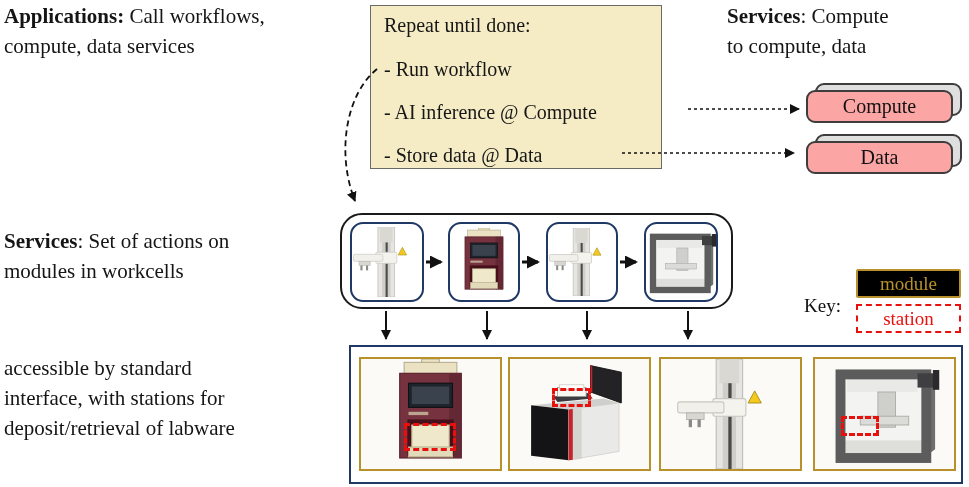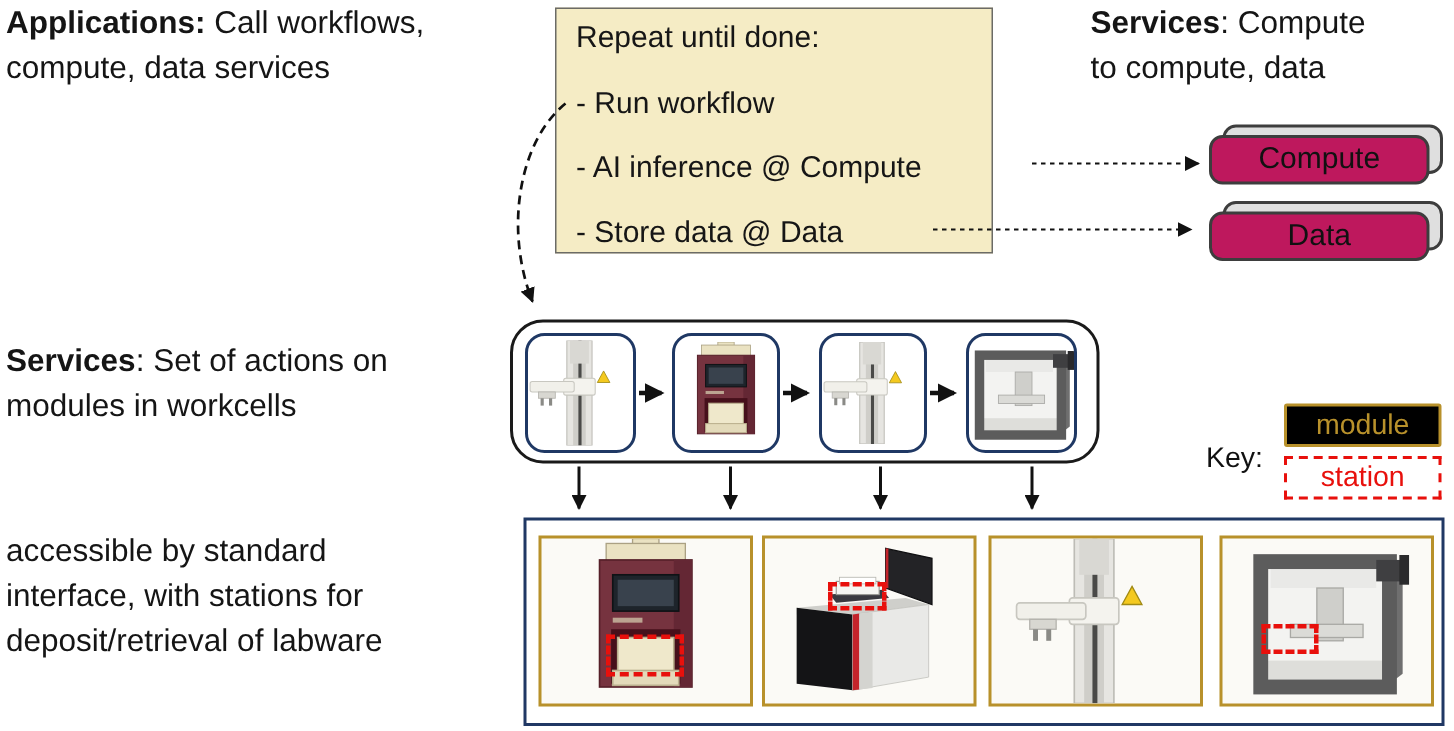--- a/index.html
+++ b/index.html
@@ -1,38 +1,38 @@
 <!DOCTYPE html>
 <html><head>
 <meta charset="utf-8">
 <style>
   html,body{margin:0;padding:0;background:#fff;}
   #canvas{
     position:relative;width:969px;height:487px;background:#fff;overflow:hidden;
-    font-family:Liberation Sans, sans-serif;color:#111;
+    font-family:Liberation Serif, serif;color:#111;
   }
   .abs{position:absolute;}
   .nowrap{white-space:nowrap;}
 
   
   .label-block{font-size:21px;line-height:30px;color:#151515;}
   .label-block b{font-weight:700;}
 
   
   .note-box{
     left:370px;top:5px;width:292px;height:164px;
     background:#F5ECC5;border:1.5px solid #6b6b66;box-sizing:border-box;
   }
   .note-line{position:absolute;left:13px;font-size:20px;color:#161616;white-space:nowrap;}
 
   
   .svc-stack{width:158px;height:41px;}
   .svc-card{
     position:absolute;width:147px;height:33px;box-sizing:border-box;
-    background:#be185d;border:2px solid #3d3d3d;border-radius:9px;
+    background:#fca5a5;border:2px solid #3d3d3d;border-radius:9px;
   }
   .svc-back{left:9px;top:0;background:#DFDFDF;}
   .svc-front{left:0;top:7px;display:flex;align-items:center;justify-content:center;
     font-size:20px;color:#111;}
 
   
   .workflow-box{
     left:340px;top:213px;width:393px;height:96px;box-sizing:border-box;
     background:#fff;border:2.2px solid #1a1a1a;border-radius:22px;
   }

